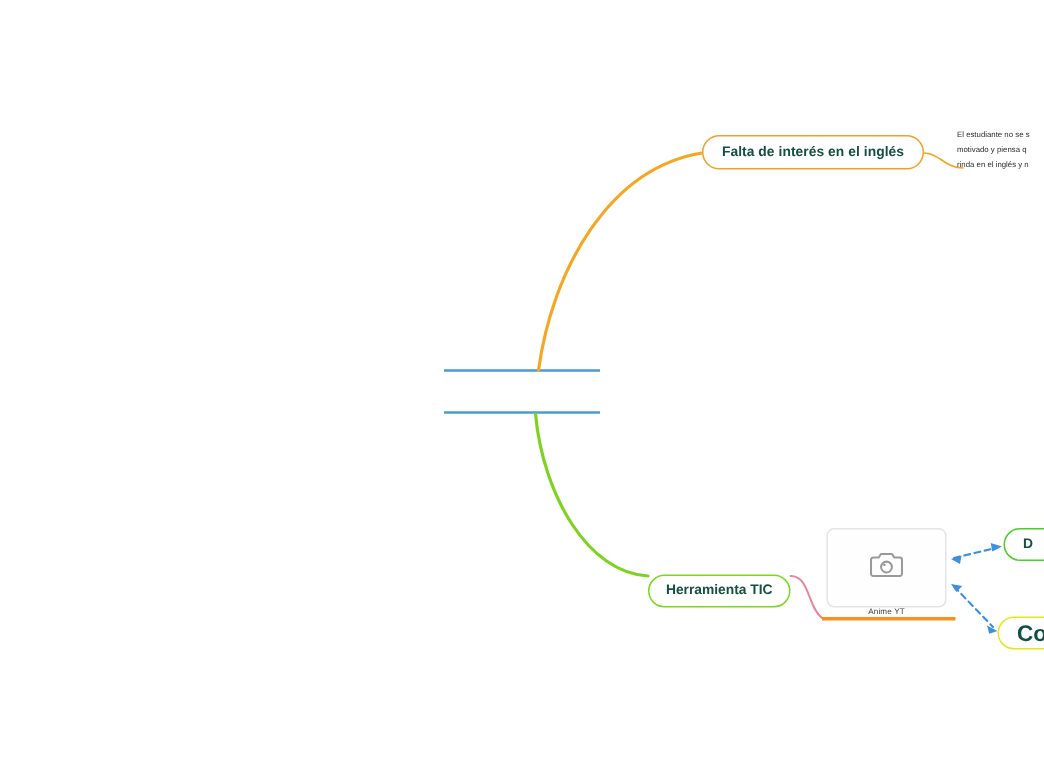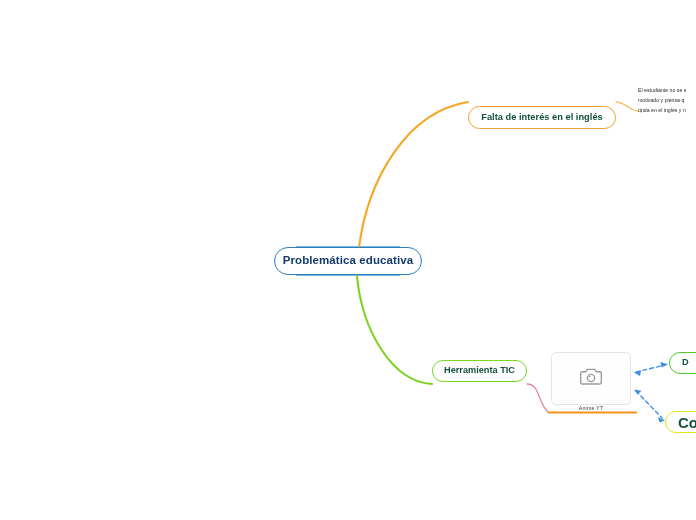--- a/index.html
+++ b/index.html
@@ -60,33 +60,32 @@
     letter-spacing: .1px;
   }
 
   
   .node-falta {
     left: 468px;
     top: 90px;
     width: 148px;
     height: 23px;
     border: 1.4px solid #f2a02b;
-    margin-top: 16px;
   }
   .node-falta span {
     font-size: 9.2px;
     font-weight: bold;
     color: #13503f;
     letter-spacing: .05px;
   }
 
   
   .node-tic {
     left: 432px;
-    top: 360px;
+    top: 383px;
     width: 95px;
     height: 22px;
     border: 1.4px solid #77d921;
   }
   .node-tic span {
     font-size: 9.2px;
     font-weight: bold;
     color: #13503f;
   }
 
@@ -187,23 +186,20 @@
       <path d="M 634 372.6 L 641 370.4 L 640 376 Z" fill="#3d8fe0"></path>
     </g>
 
     <g>
       <path d="M 636 391 L 662 418" stroke="#3d8fe0" stroke-width="1.4" fill="none" stroke-dasharray="4 3" stroke-linecap="round"></path>
       <path d="M 665 420.6 L 658 417 L 659.5 422.5 Z" fill="#3d8fe0"></path>
       <path d="M 634 389.4 L 641.5 390.7 L 637.5 394.6 Z" fill="#3d8fe0"></path>
     </g>
   </svg>
 
-  <div class="node node-root">
-    <span>Problemática educativa</span>
-  </div>
 
   <div class="node node-falta">
     <span>Falta de interés en el inglés</span>
   </div>
 
   <div class="node node-tic">
     <span>Herramienta TIC</span>
   </div>
 
   <div class="node node-clip node-desarrollo">

